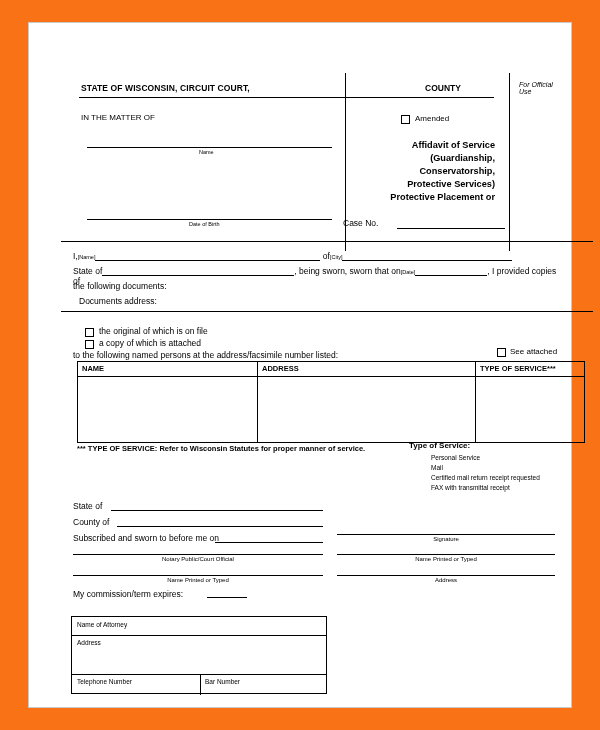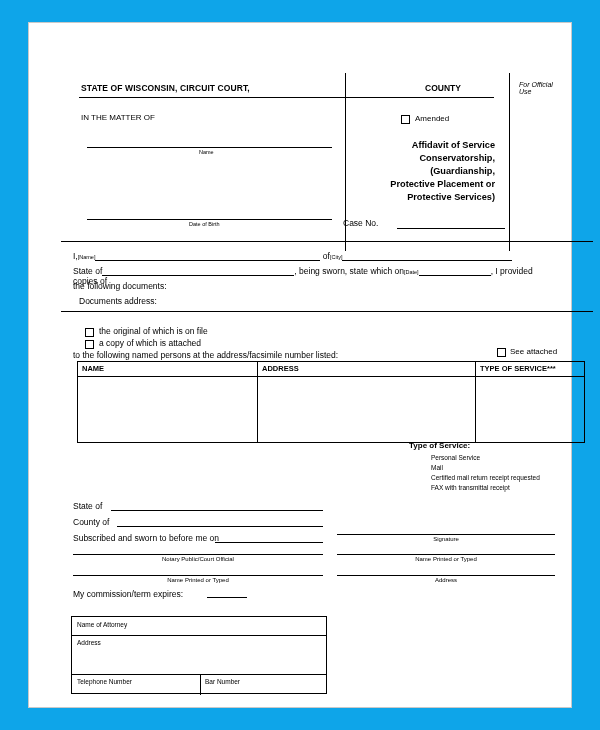--- a/index.html
+++ b/index.html
@@ -11,21 +11,21 @@
     width: 600px;
     height: 730px;
     font-family: "Liberation Sans", sans-serif;
     color: #000000;
     overflow: hidden;
   }
   .page {
     position: relative;
     width: 600px;
     height: 730px;
-    background: #0ea5e9;
+    background: #f97316;
     box-sizing: border-box;
   }
   .sheet {
     position: absolute;
     left: 28px;
     top: 22px;
     width: 544px;
     height: 686px;
     border: 1px solid #c9c9c9;
     box-sizing: border-box;
@@ -322,38 +322,38 @@
       <div class="name-line"></div>
       <div class="name-cap">Name</div>
       <div class="dob-line"></div>
       <div class="dob-cap">Date of Birth</div>
 
       <div class="amended-box"></div>
       <div class="amended-label">Amended</div>
 
       <div class="aff-title">
         <div>Affidavit of Service</div>
+        <div>(Guardianship,</div>
         <div>Conservatorship,</div>
-        <div>(Guardianship,</div>
+        <div>Protective Services)</div>
         <div>Protective Placement or</div>
-        <div>Protective Services)</div>
       </div>
 
       <div class="caseno">Case No.</div>
       <div class="caseno-line"></div>
 
       <div class="hr-main"></div>
 
       <div class="body-text" style="left:24px; top:200px;">
         <span>I,</span><span class="tiny">[Name]</span><span class="uline" style="width:225px;"></span>
         <span>of</span><span class="tiny">[City]</span><span class="uline" style="width:170px;"></span>
       </div>
 
       <div class="body-text" style="left:24px; top:215px;">
-        <span>State of</span><span class="uline" style="width:192px;"></span><span>, being sworn, state which on</span><span class="tiny">[Date]</span><span class="uline" style="width:72px;"></span><span>, I provided copies of</span>
+        <span>State of</span><span class="uline" style="width:192px;"></span><span>, being sworn, sworn that on</span><span class="tiny">[Date]</span><span class="uline" style="width:72px;"></span><span>, I provided copies of</span>
       </div>
 
       <div class="body-text" style="left:24px; top:230px;">the following documents:</div>
       <div class="body-text" style="left:30px; top:245px;">Documents address:</div>
 
       <div class="hr-main" style="top:260px;"></div>
 
       <div class="cb" style="left:36px; top:277px;"></div>
       <div class="body-text" style="left:50px; top:275px;">the original of which is on file</div>
 
@@ -371,20 +371,21 @@
           <div class="col2 th">ADDRESS</div>
           <div class="col3 th">TYPE OF SERVICE***</div>
         </div>
         <div class="tbl-body">
           <div class="col1 th"></div>
           <div class="col2 th"></div>
           <div class="col3 th"></div>
         </div>
       </div>
 
+      <div class="footnote">***  TYPE OF SERVICE:  Refer to Wisconsin Statutes for proper manner of service.</div>
       <div class="tos-title">Type of Service:</div>
       <div class="tos-list">
         <div>Personal Service</div>
         <div>Mail</div>
         <div>Certified mail return receipt requested</div>
         <div>FAX with transmittal receipt</div>
       </div>
 
       <div class="sig-label" style="left:24px; top:450px;">State of</div>
       <div class="sline" style="left:62px; top:459px; width:212px;"></div>

